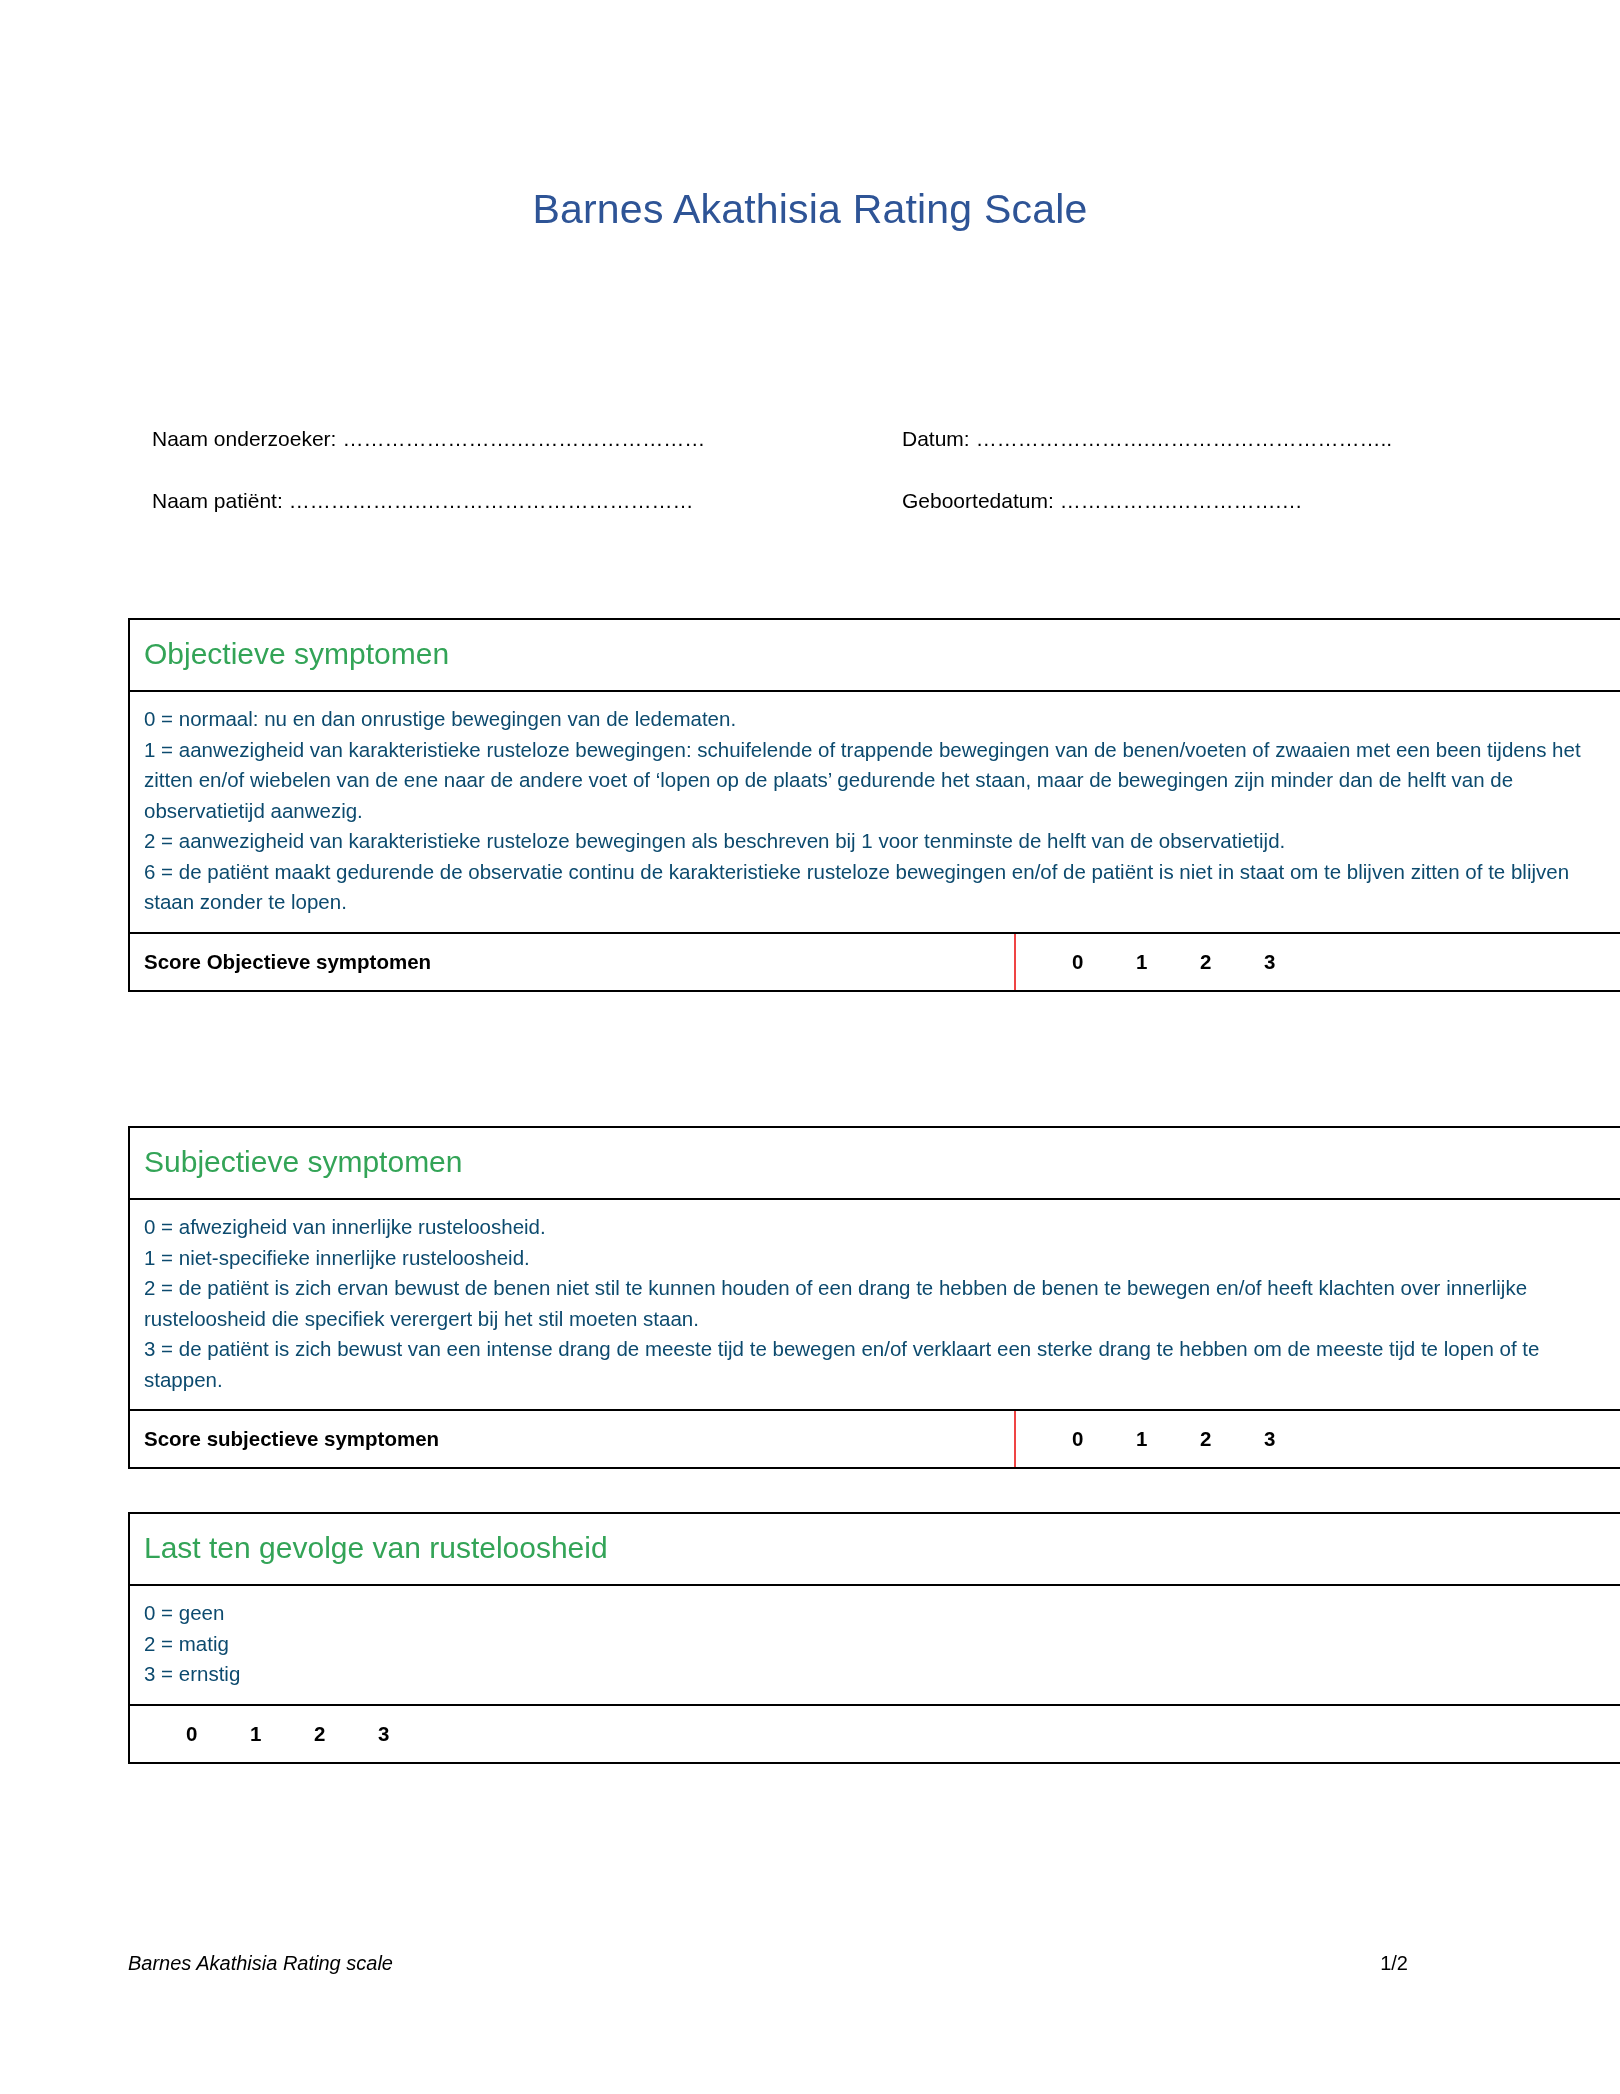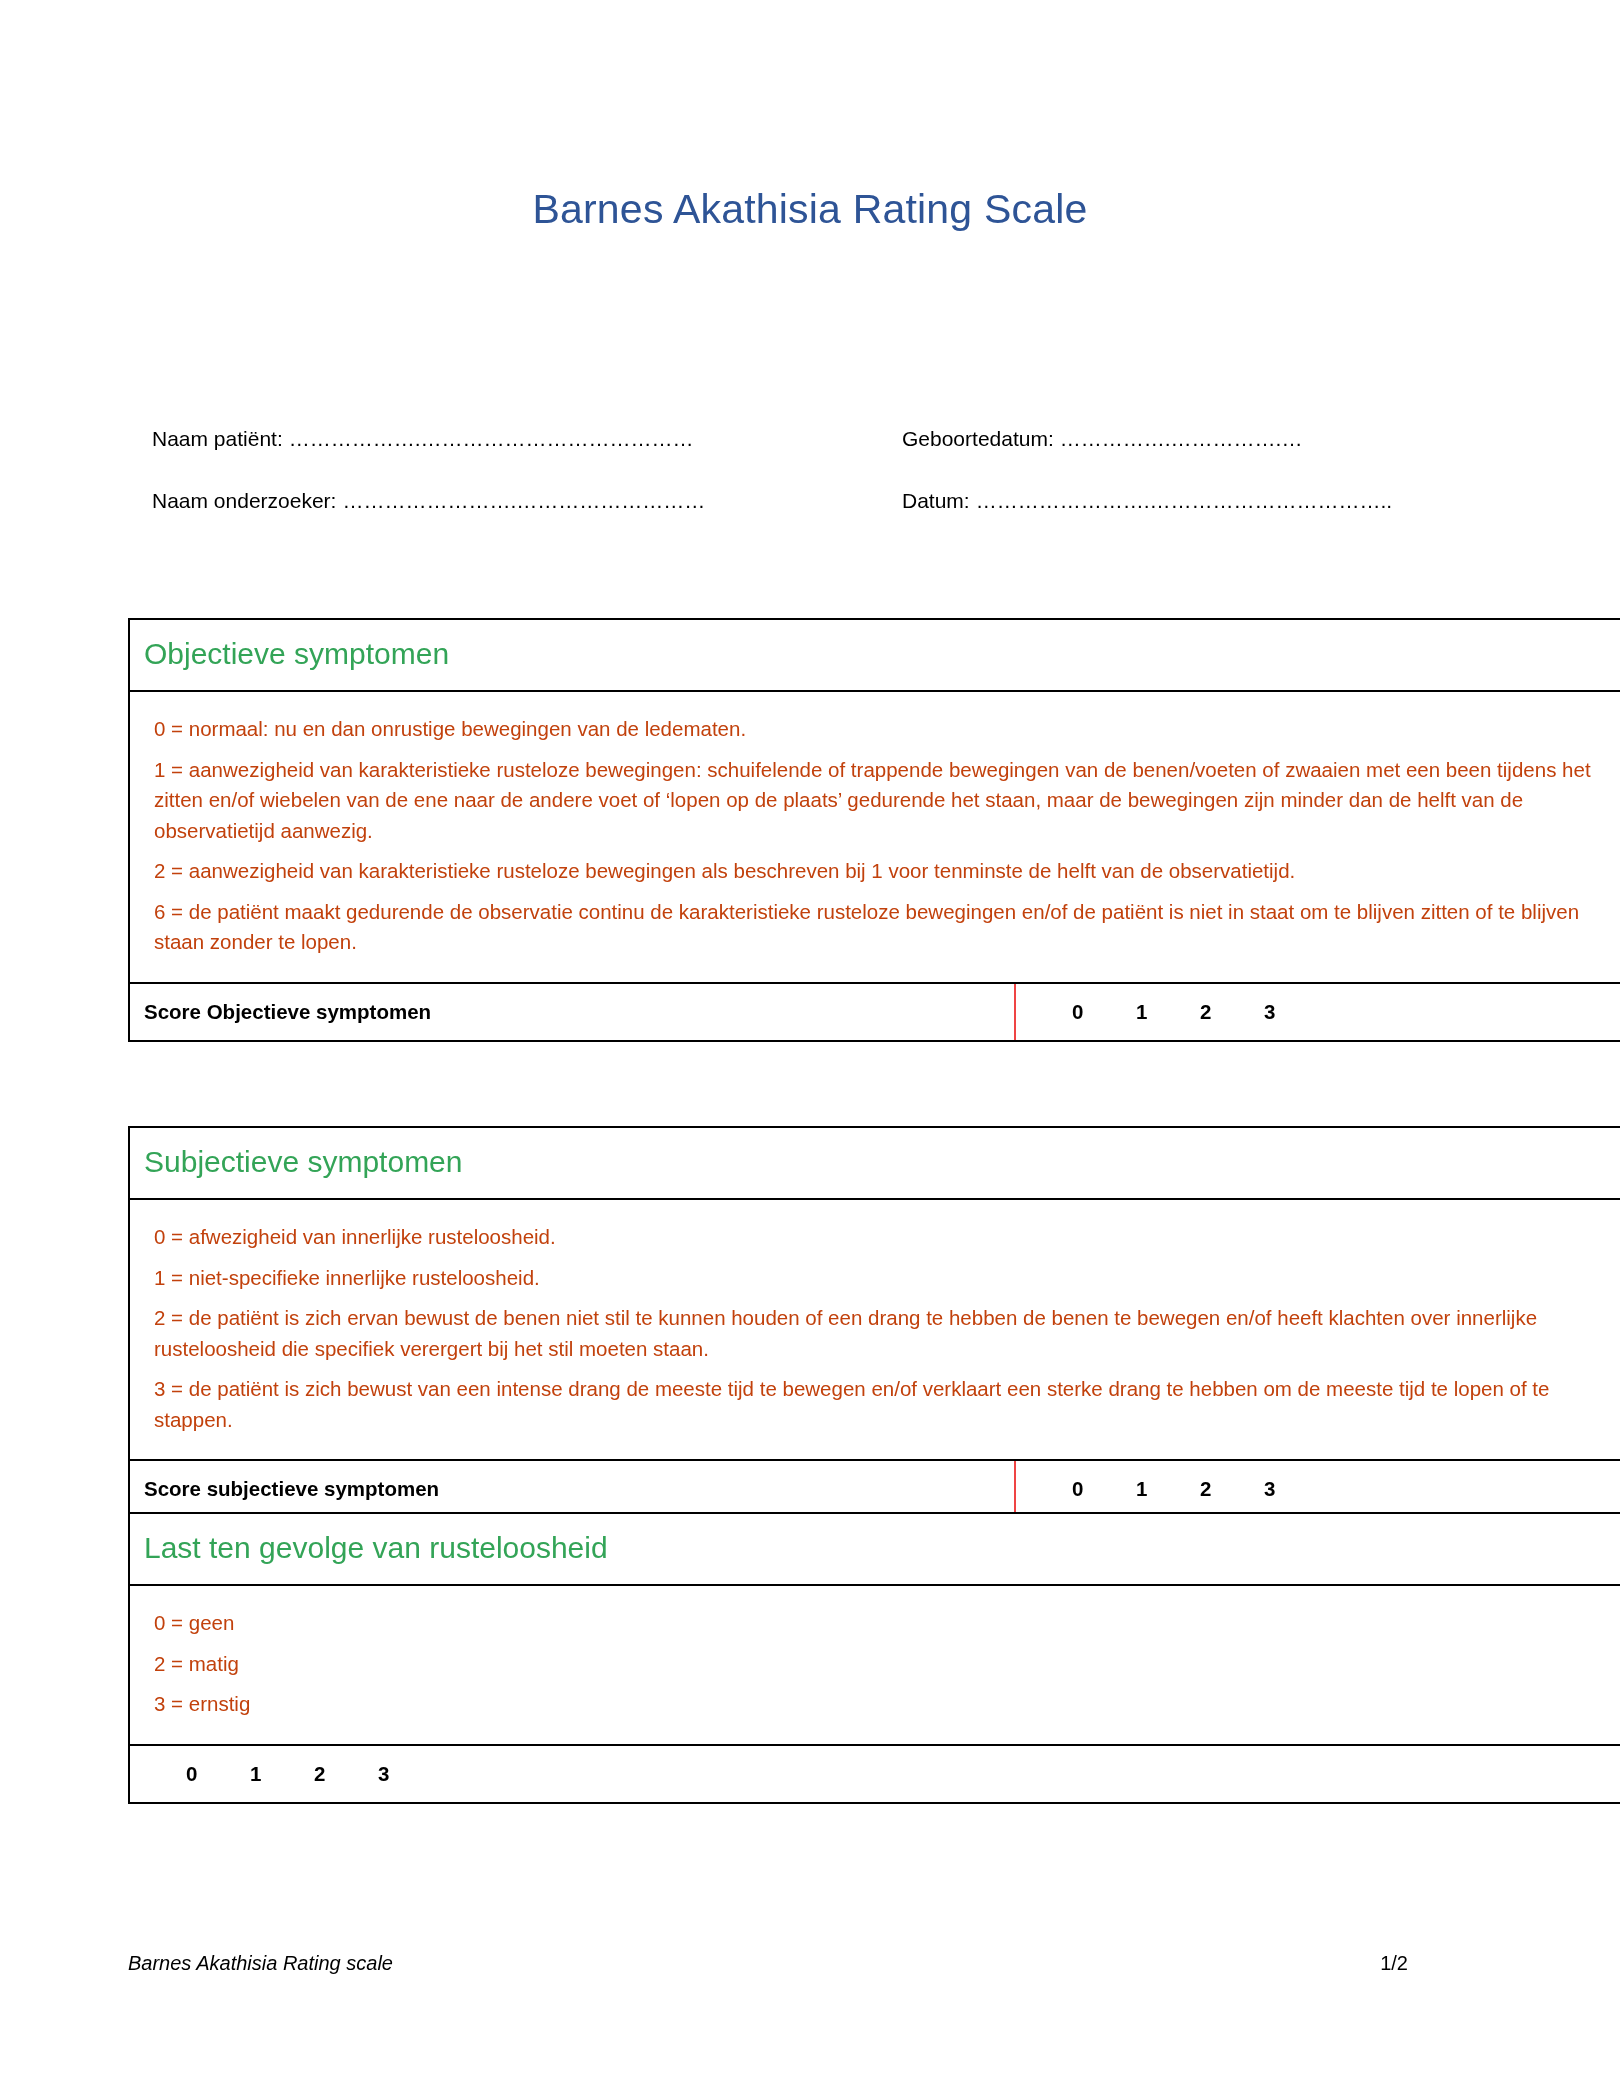--- a/index.html
+++ b/index.html
@@ -80,24 +80,24 @@
     font-size: 30px;
     font-weight: 400;
     color: #33A457;
     line-height: 36px;
   }
   .section-body {
     padding: 12px 14px 14px 14px;
     border-bottom: 2px solid #000000;
   }
   .section-body p {
-    margin: 10px;
+    margin: 0;
     font-size: 20.5px;
     line-height: 30.5px;
-    color: #c2410c;
+    color: #0c4a6e;
   }
   .score-row {
     display: flex;
     align-items: stretch;
     min-height: 56px;
   }
   .score-label {
     flex: 0 0 886px;
     width: 886px;
     box-sizing: border-box;
@@ -151,37 +151,37 @@
 <body>
 
 <div class="page">
 
   <div class="doc-title">Barnes Akathisia Rating Scale</div>
 
   <div class="id-block">
 
     <div class="id-row">
       <div class="id-col-left">
+        <span class="id-label">Naam onderzoeker:</span>
+        <span class="id-dots">…………………….………………………</span>
+      </div>
+      <div class="id-col-right">
+        <span class="id-label">Datum:</span>
+        <span class="id-dots">…………………….……………………………..</span>
+      </div>
+    </div>
+
+    <div class="id-row">
+      <div class="id-col-left">
         <span class="id-label">Naam patiënt:</span>
         <span class="id-dots">……………….…………………………………</span>
       </div>
       <div class="id-col-right">
         <span class="id-label">Geboortedatum:</span>
         <span class="id-dots">…………….…………….…</span>
-      </div>
-    </div>
-
-    <div class="id-row">
-      <div class="id-col-left">
-        <span class="id-label">Naam onderzoeker:</span>
-        <span class="id-dots">…………………….………………………</span>
-      </div>
-      <div class="id-col-right">
-        <span class="id-label">Datum:</span>
-        <span class="id-dots">…………………….……………………………..</span>
       </div>
     </div>
 
   </div>
 
   <div class="section" id="section-objective">
     <div class="section-header">
       <div class="section-title">Objectieve symptomen</div>
     </div>
     <div class="section-body">

